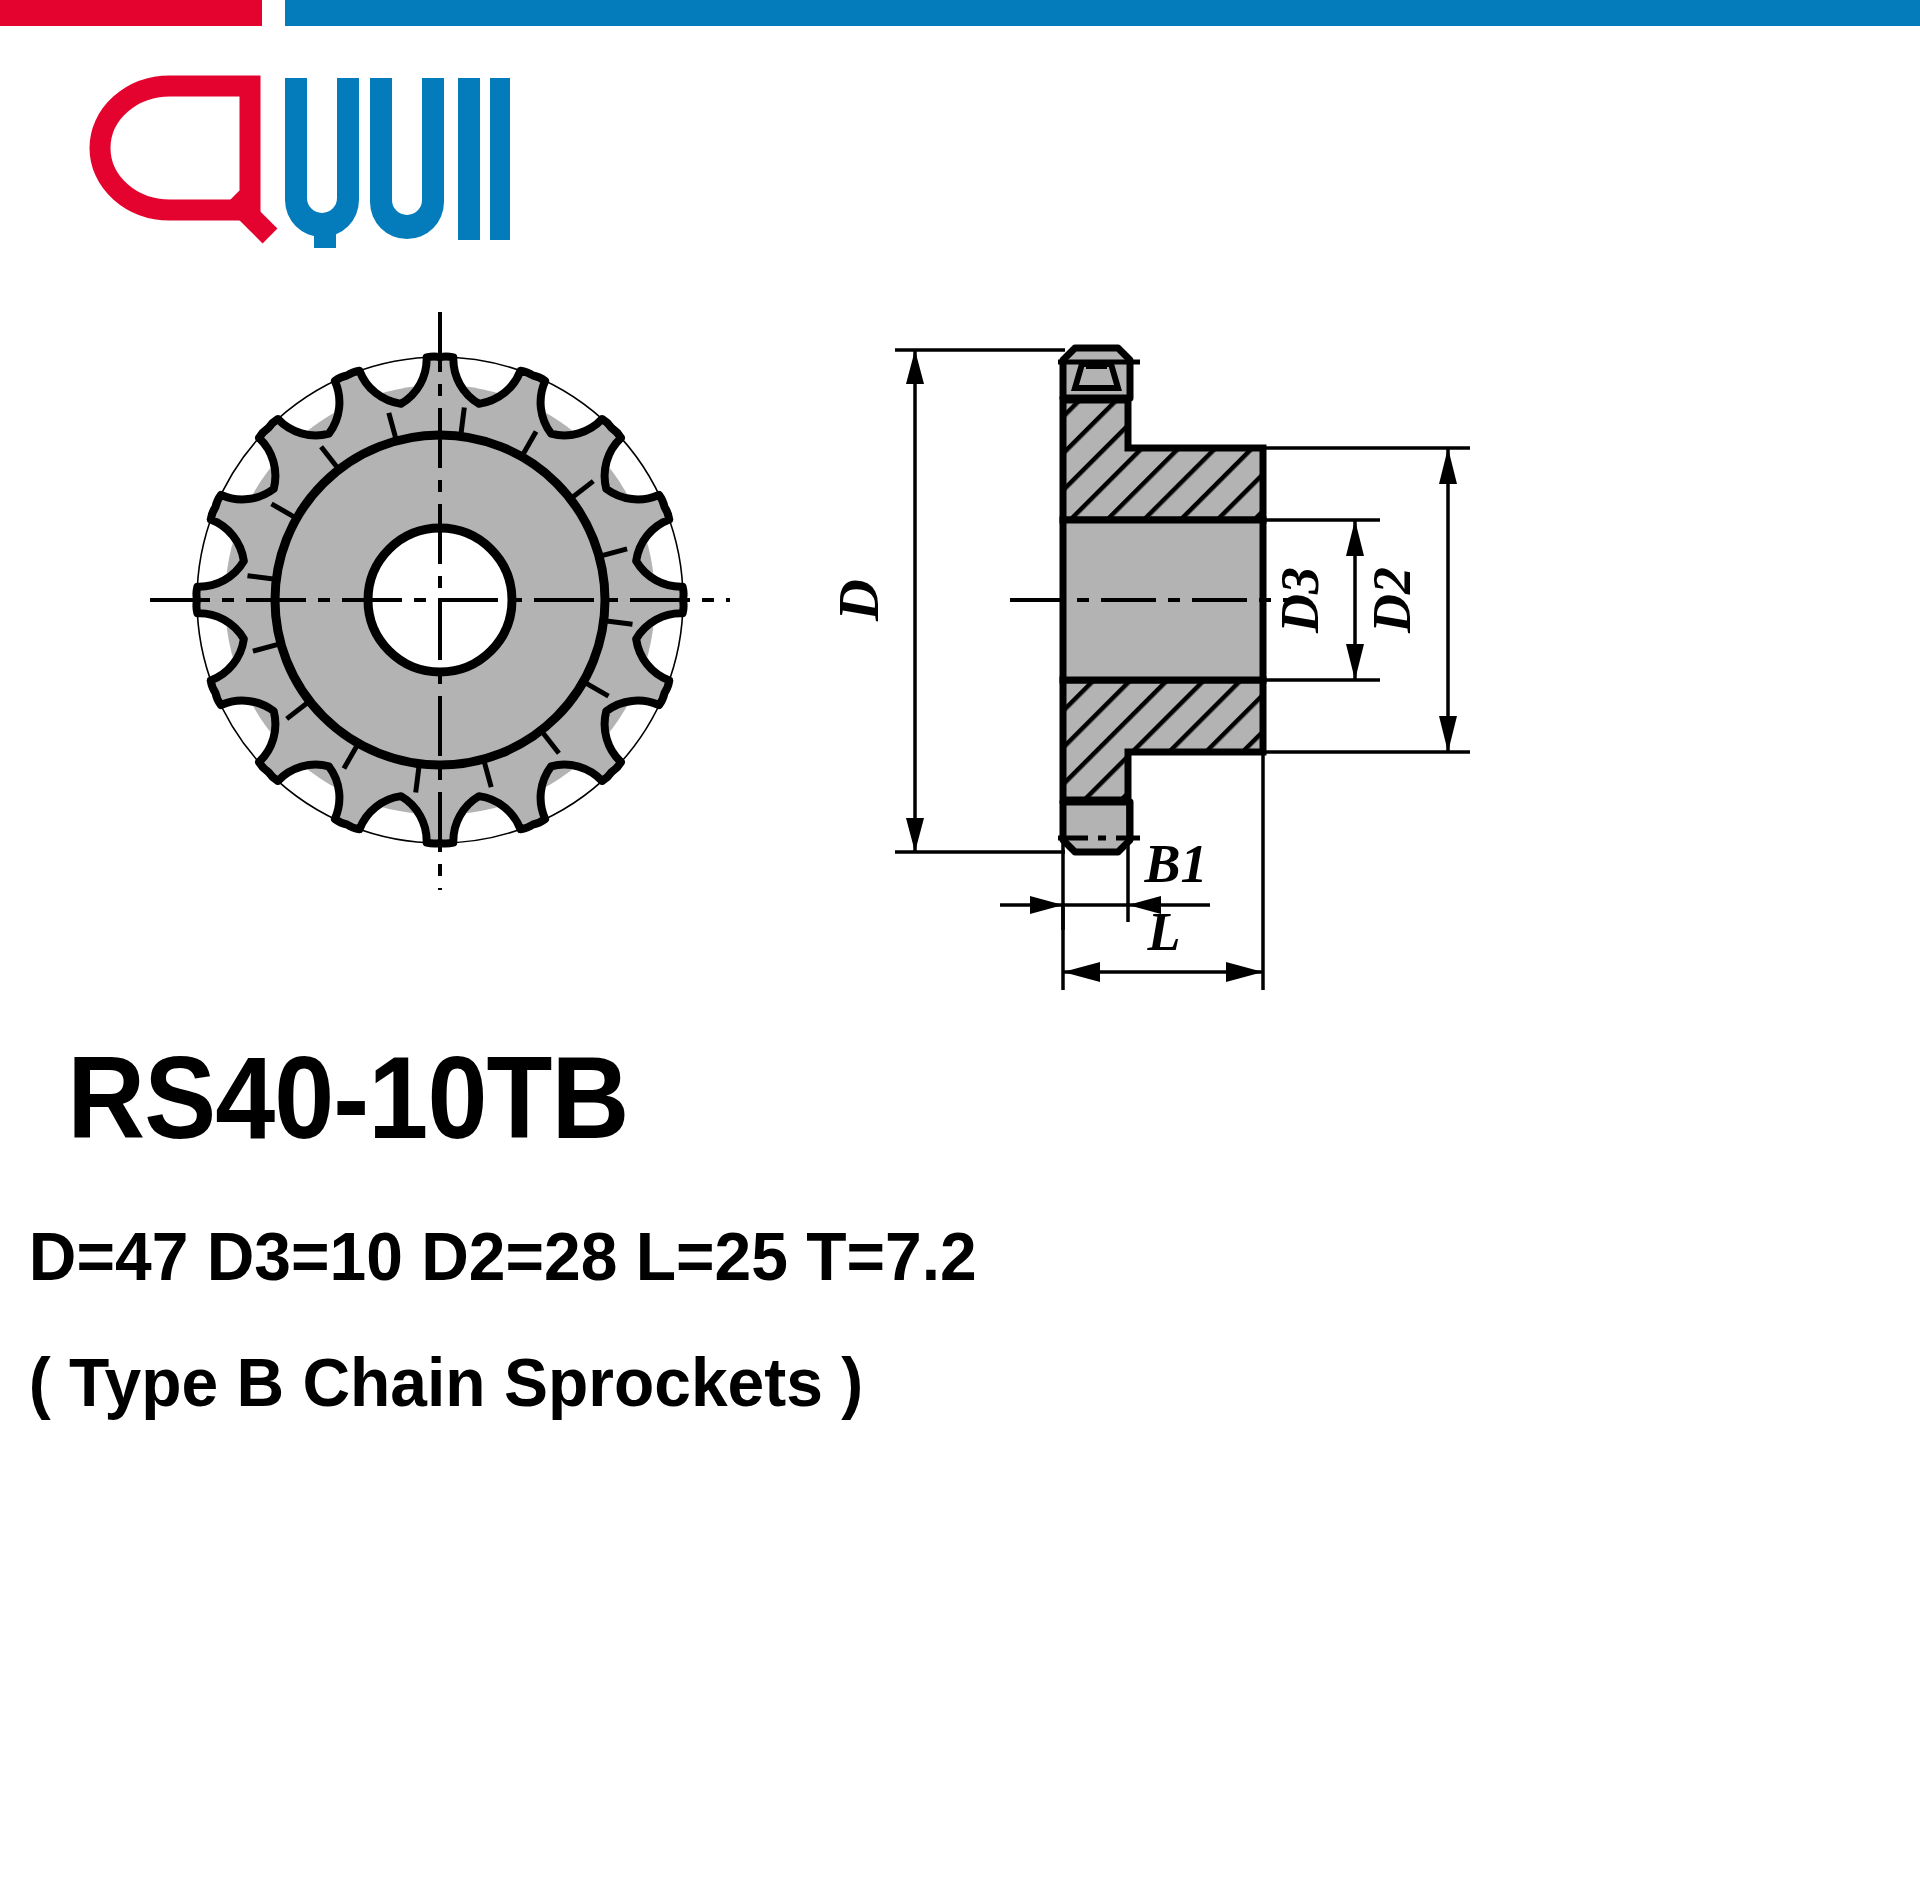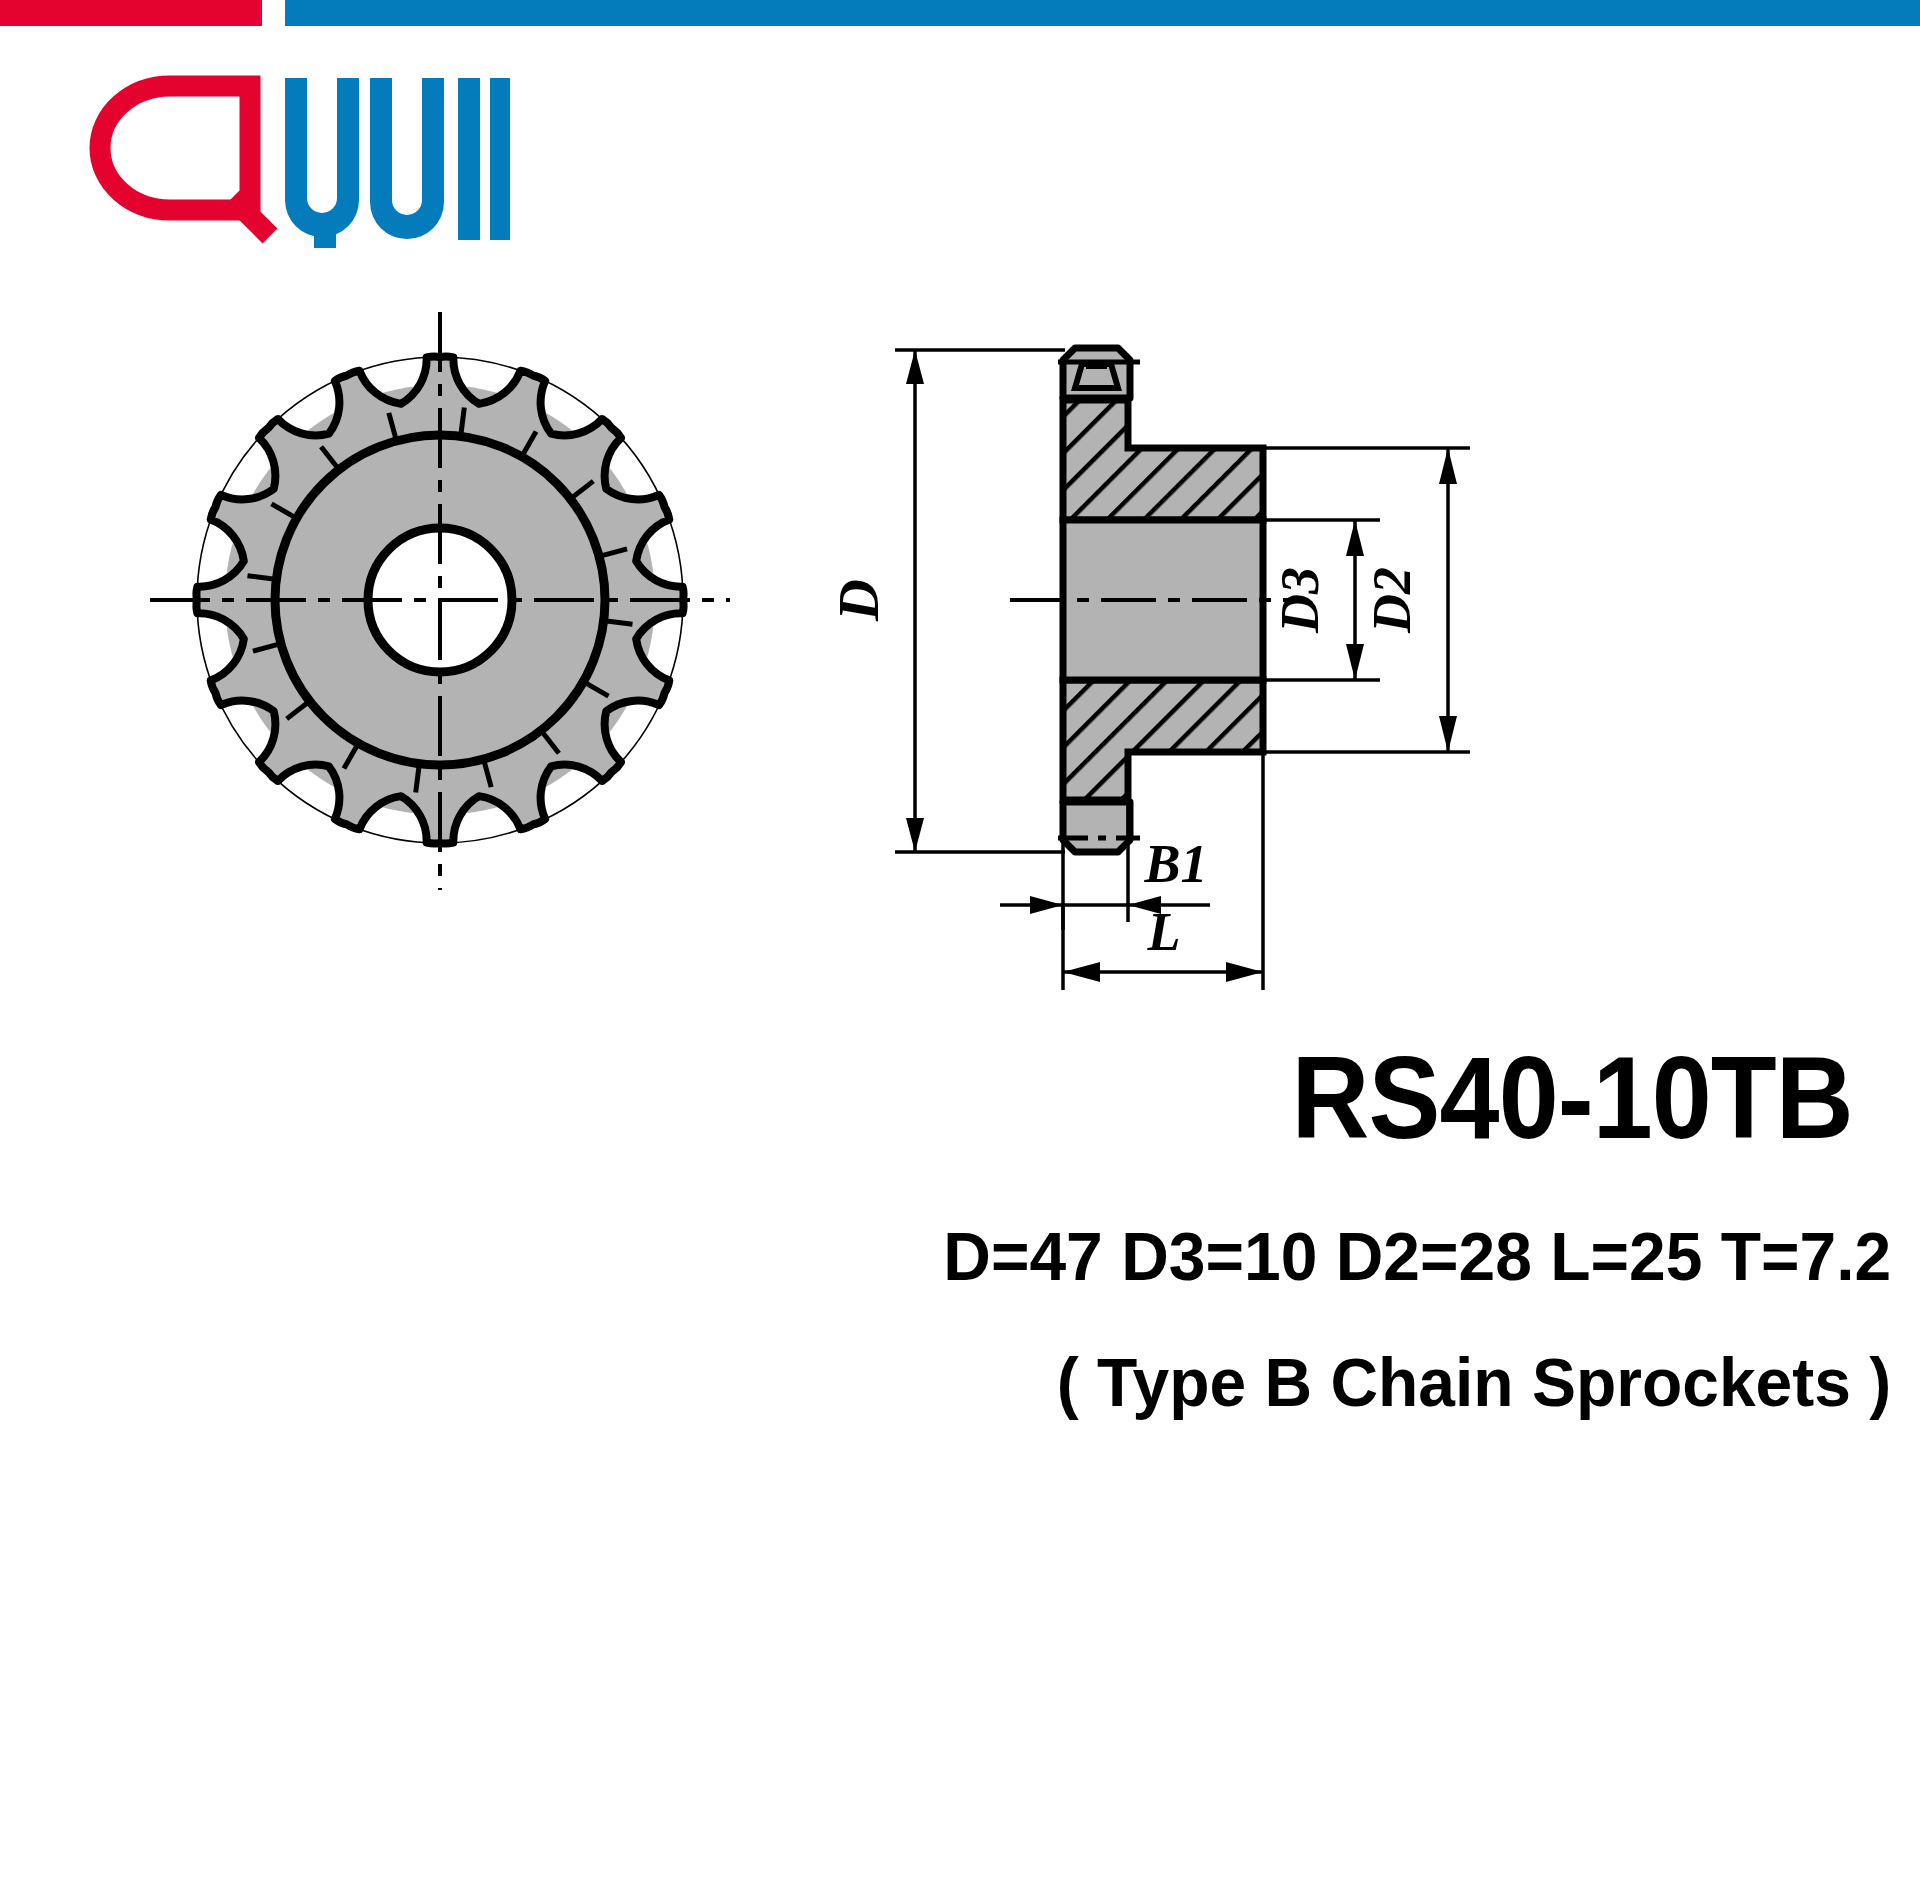--- a/index.html
+++ b/index.html
@@ -52,21 +52,21 @@
     width: 1920px;
     height: 740px;
   }
 
   
   #caption {
     position: absolute;
     left: 0;
     top: 1030px;
     width: 1920px;
-    text-align: right;
+    text-align: left;
     color: #000000;
   }
   #caption .partno {
     font-family: "Liberation Sans", sans-serif;
     font-weight: bold;
     font-size: 116px;
     line-height: 1.0;
     letter-spacing: -1px;
     transform: scaleX(0.93);
     margin-top: 10px;

